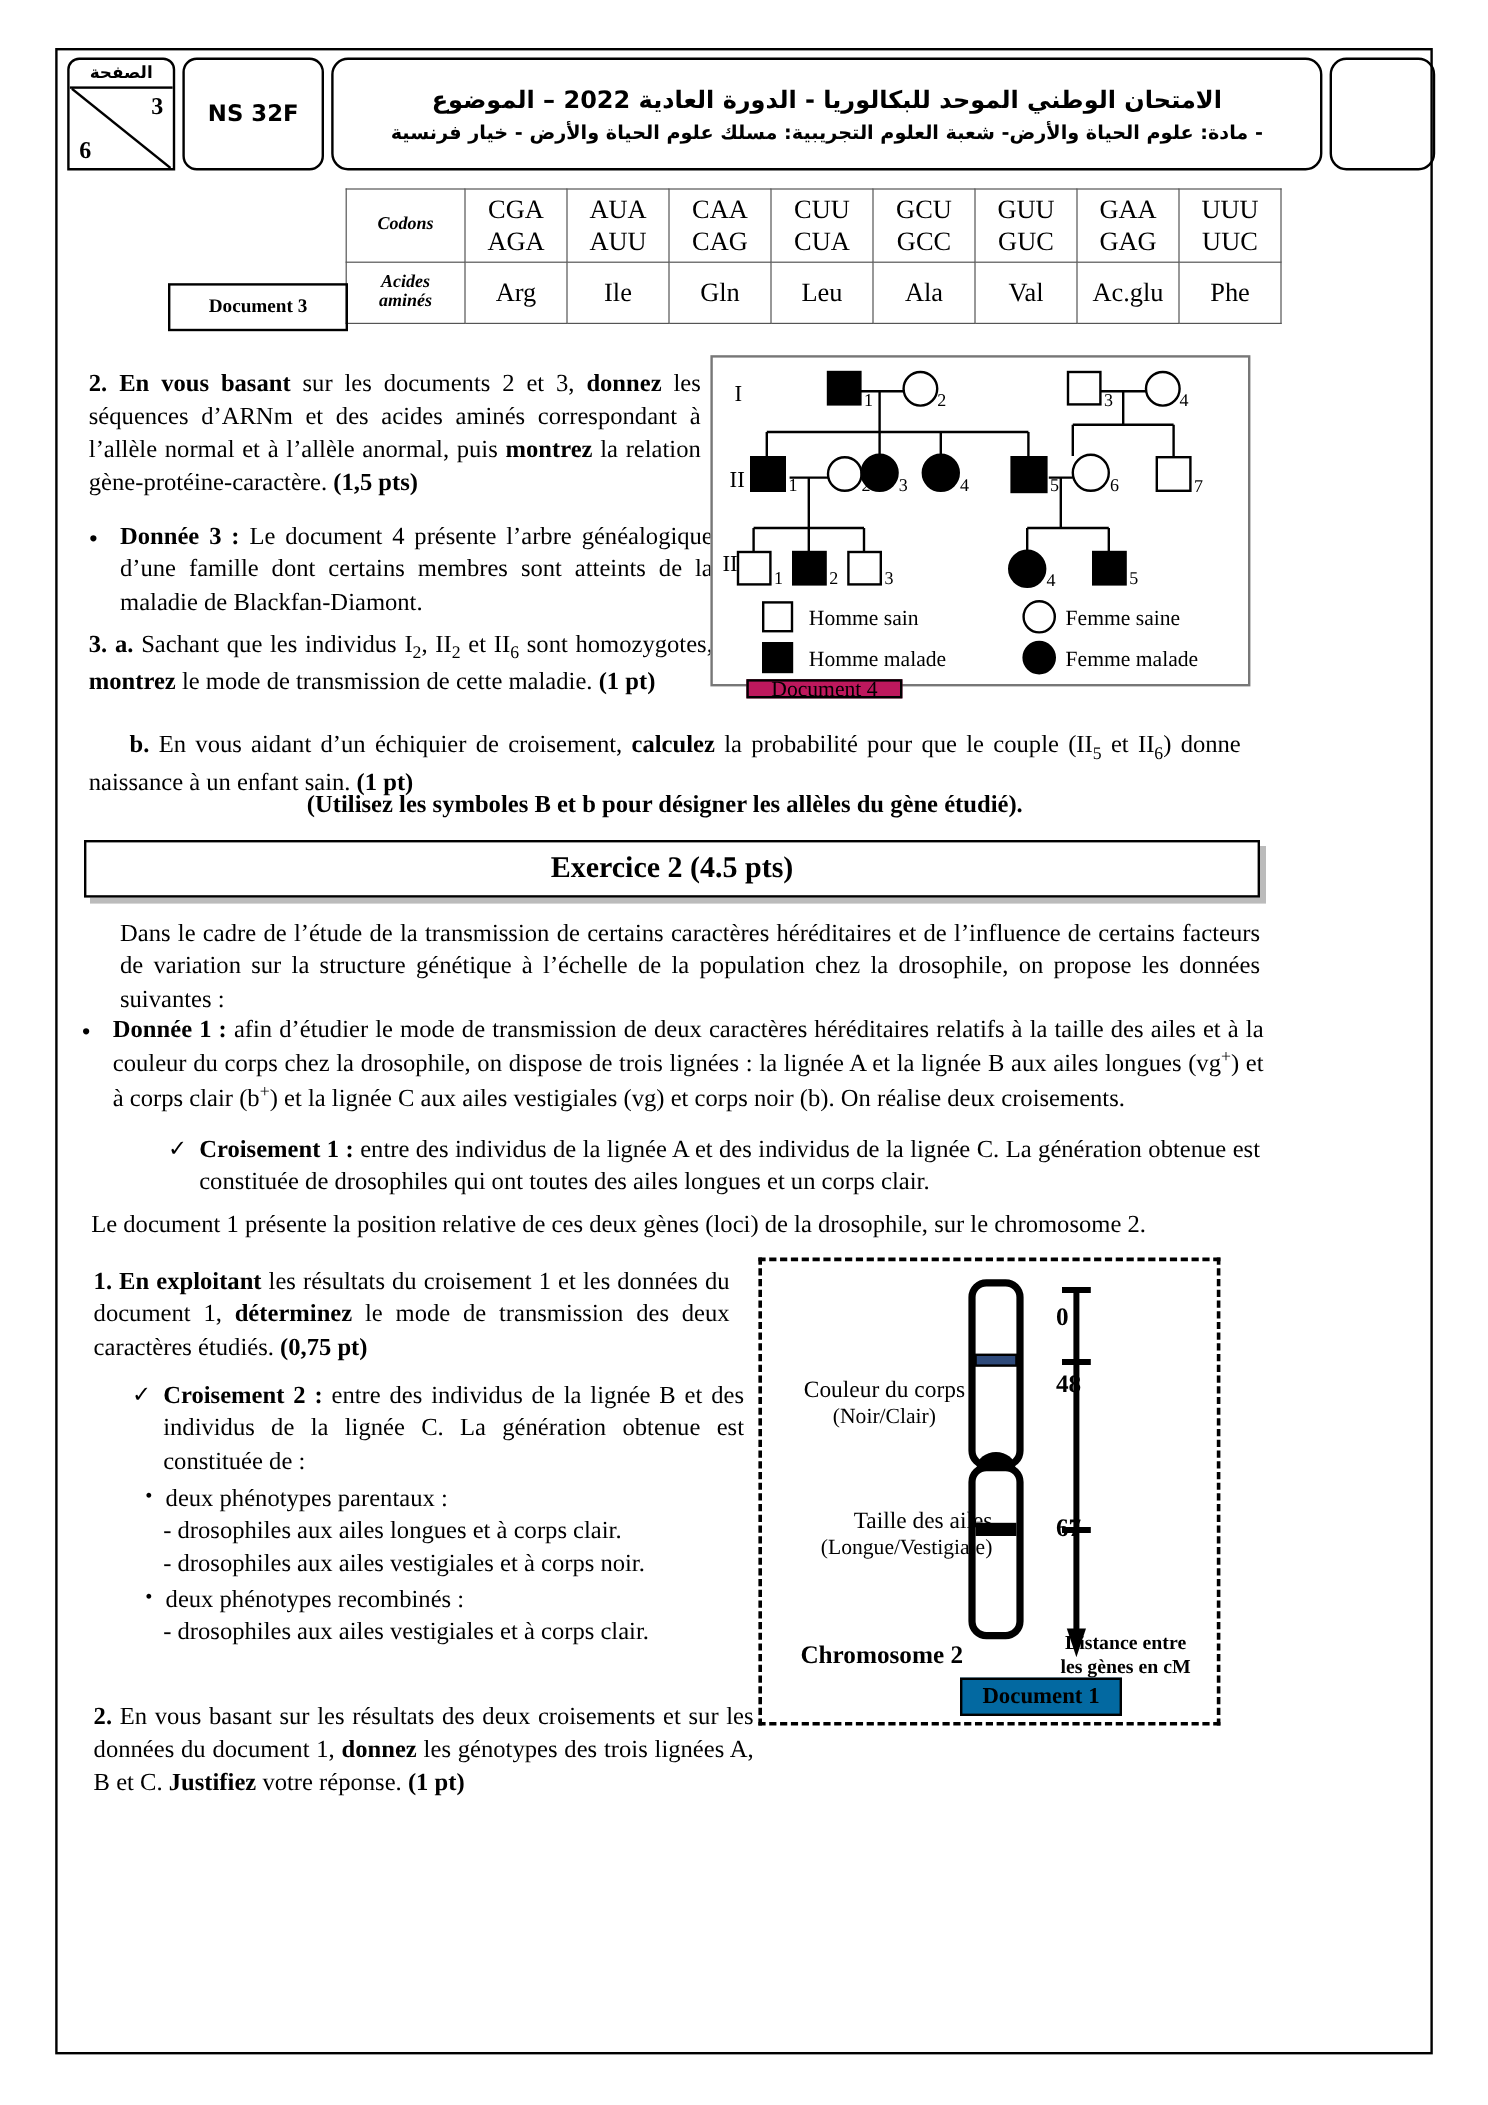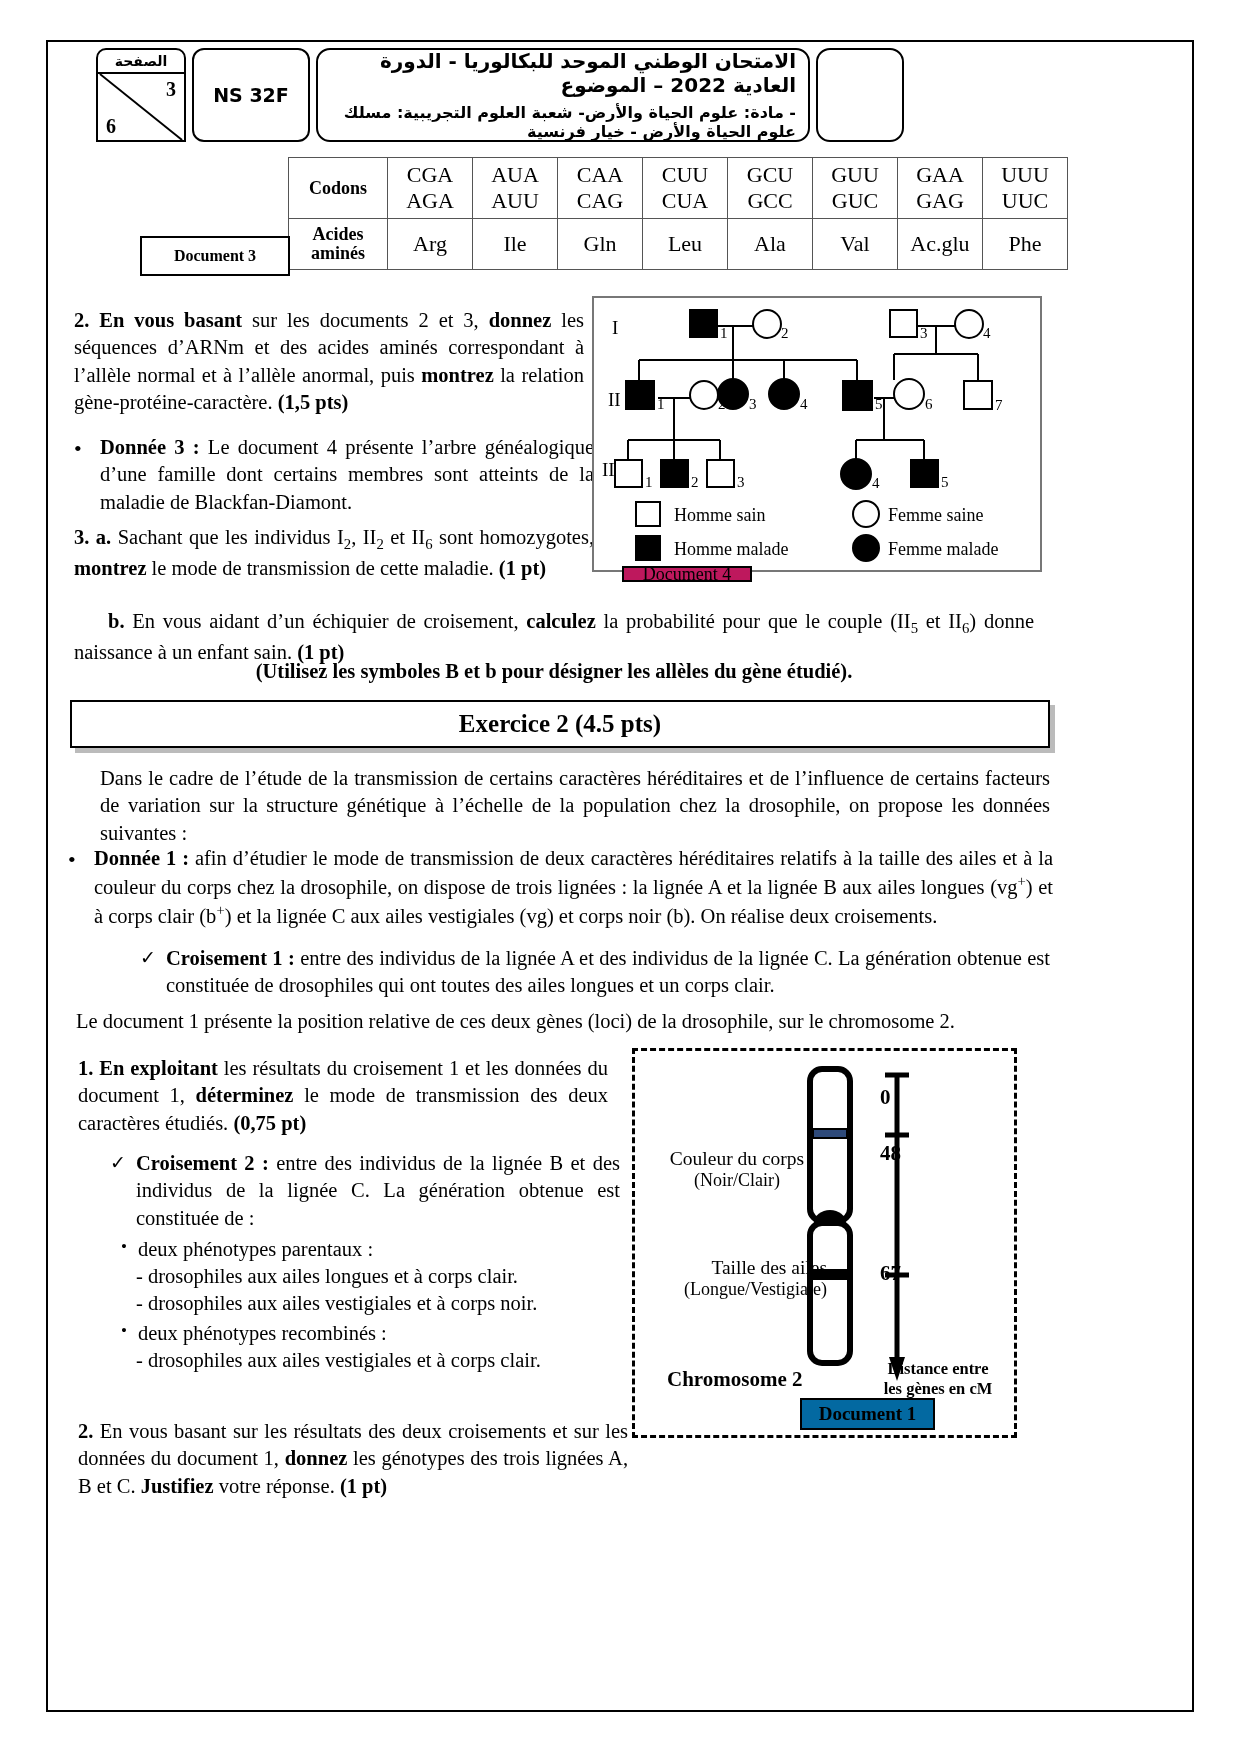--- a/index.html
+++ b/index.html
@@ -1,36 +1,36 @@
 <!DOCTYPE html>
 <html><head>
 <meta charset="utf-8">
 <style>
   html,body{margin:0;padding:0;background:#ffffff;}
   body{width:1240px;height:1754px;font-family:"Liberation Serif",serif;color:#000;}
   .page{position:relative;width:1240px;height:1754px;box-sizing:border-box;}
   .page-border{position:absolute;left:46px;top:40px;width:1148px;height:1672px;border:2px solid #000;box-sizing:border-box;}
 
   
-  .header{position:absolute;left:56px;top:48px;width:808px;height:94px;display:flex;align-items:stretch;margin-left:40px;}
+  .header{position:absolute;left:56px;top:48px;width:1140px;height:94px;display:flex;align-items:stretch;}
   .hdr-pagebox{position:relative;width:90px;border:2px solid #000;border-radius:10px 10px 0 0;box-sizing:border-box;overflow:hidden;background:#fff;}
   .hdr-pagebox .lbl{position:absolute;top:0;left:0;right:0;height:22px;line-height:22px;text-align:center;font-size:14px;border-bottom:2px solid #000;font-family:"DejaVu Sans",sans-serif;font-weight:bold;direction:rtl;}
   .hdr-pagebox .diag{position:absolute;left:0;top:22px;width:100%;height:70px;}
   .hdr-pagebox .num-top{position:absolute;right:8px;top:28px;font-size:20px;font-weight:bold;}
   .hdr-pagebox .num-bot{position:absolute;left:8px;bottom:2px;font-size:20px;font-weight:bold;}
   .hdr-code{width:118px;border:2px solid #000;border-radius:12px;box-sizing:border-box;margin-left:6px;display:flex;align-items:center;justify-content:center;font-family:"DejaVu Sans",sans-serif;font-weight:bold;font-size:19px;}
   .hdr-title{flex:1;border:2px solid #000;border-radius:14px;box-sizing:border-box;margin-left:6px;margin-right:6px;display:flex;flex-direction:column;align-items:center;justify-content:center;direction:rtl;padding:4px 12px;}
   .hdr-title .l1{font-family:"DejaVu Sans",sans-serif;font-weight:bold;font-size:20px;letter-spacing:0;}
   .hdr-title .l2{font-family:"DejaVu Sans",sans-serif;font-weight:bold;font-size:16px;margin-top:6px;}
   .hdr-right{width:88px;border:2px solid #000;border-radius:14px;box-sizing:border-box;}
 
   
   .codon-table{position:absolute;left:288px;top:157px;border-collapse:collapse;}
   .codon-table td{border:1px solid #555;text-align:center;font-size:22px;padding:2px 6px;font-family:"Liberation Serif",serif;}
-  .codon-table td.rowhdr{font-weight:bold;width:86px;font-size:18px;line-height:1.05;}
+  .codon-table td.rowhdr{font-weight:bold;width:86px;font-size:15px;line-height:1.05;font-style:italic;}
   .codon-table td.cod{width:76px;line-height:1.18;padding:4px 4px;}
   .codon-table td.aa{height:46px;font-size:22px;}
   .doc3-label{position:absolute;left:140px;top:236px;width:150px;height:40px;border:2px solid #000;display:flex;align-items:center;justify-content:center;font-weight:bold;font-size:16px;box-sizing:border-box;}
 
   
   .txt{font-size:20.5px;line-height:1.33;text-align:justify;}
   .b{font-weight:bold;}
   .q2{position:absolute;left:74px;top:307px;width:510px;}
   .don3{position:absolute;left:74px;top:434px;width:520px;}
   .bullet-row{display:flex;}

